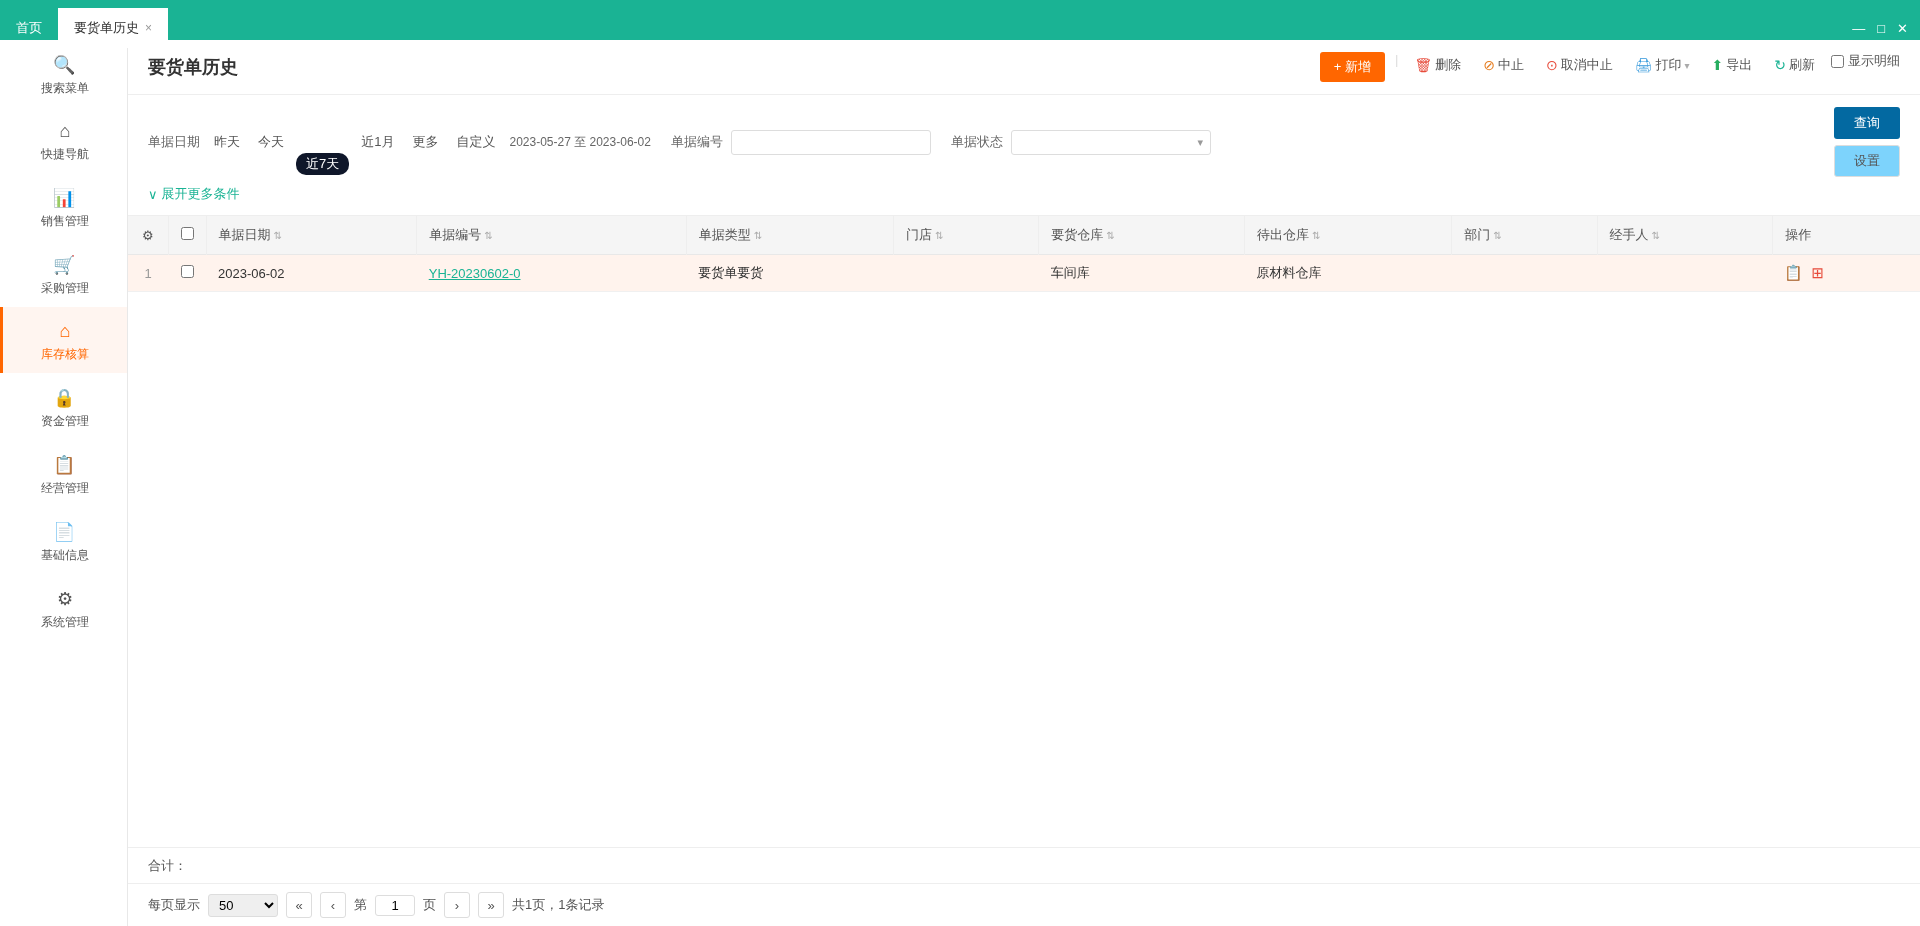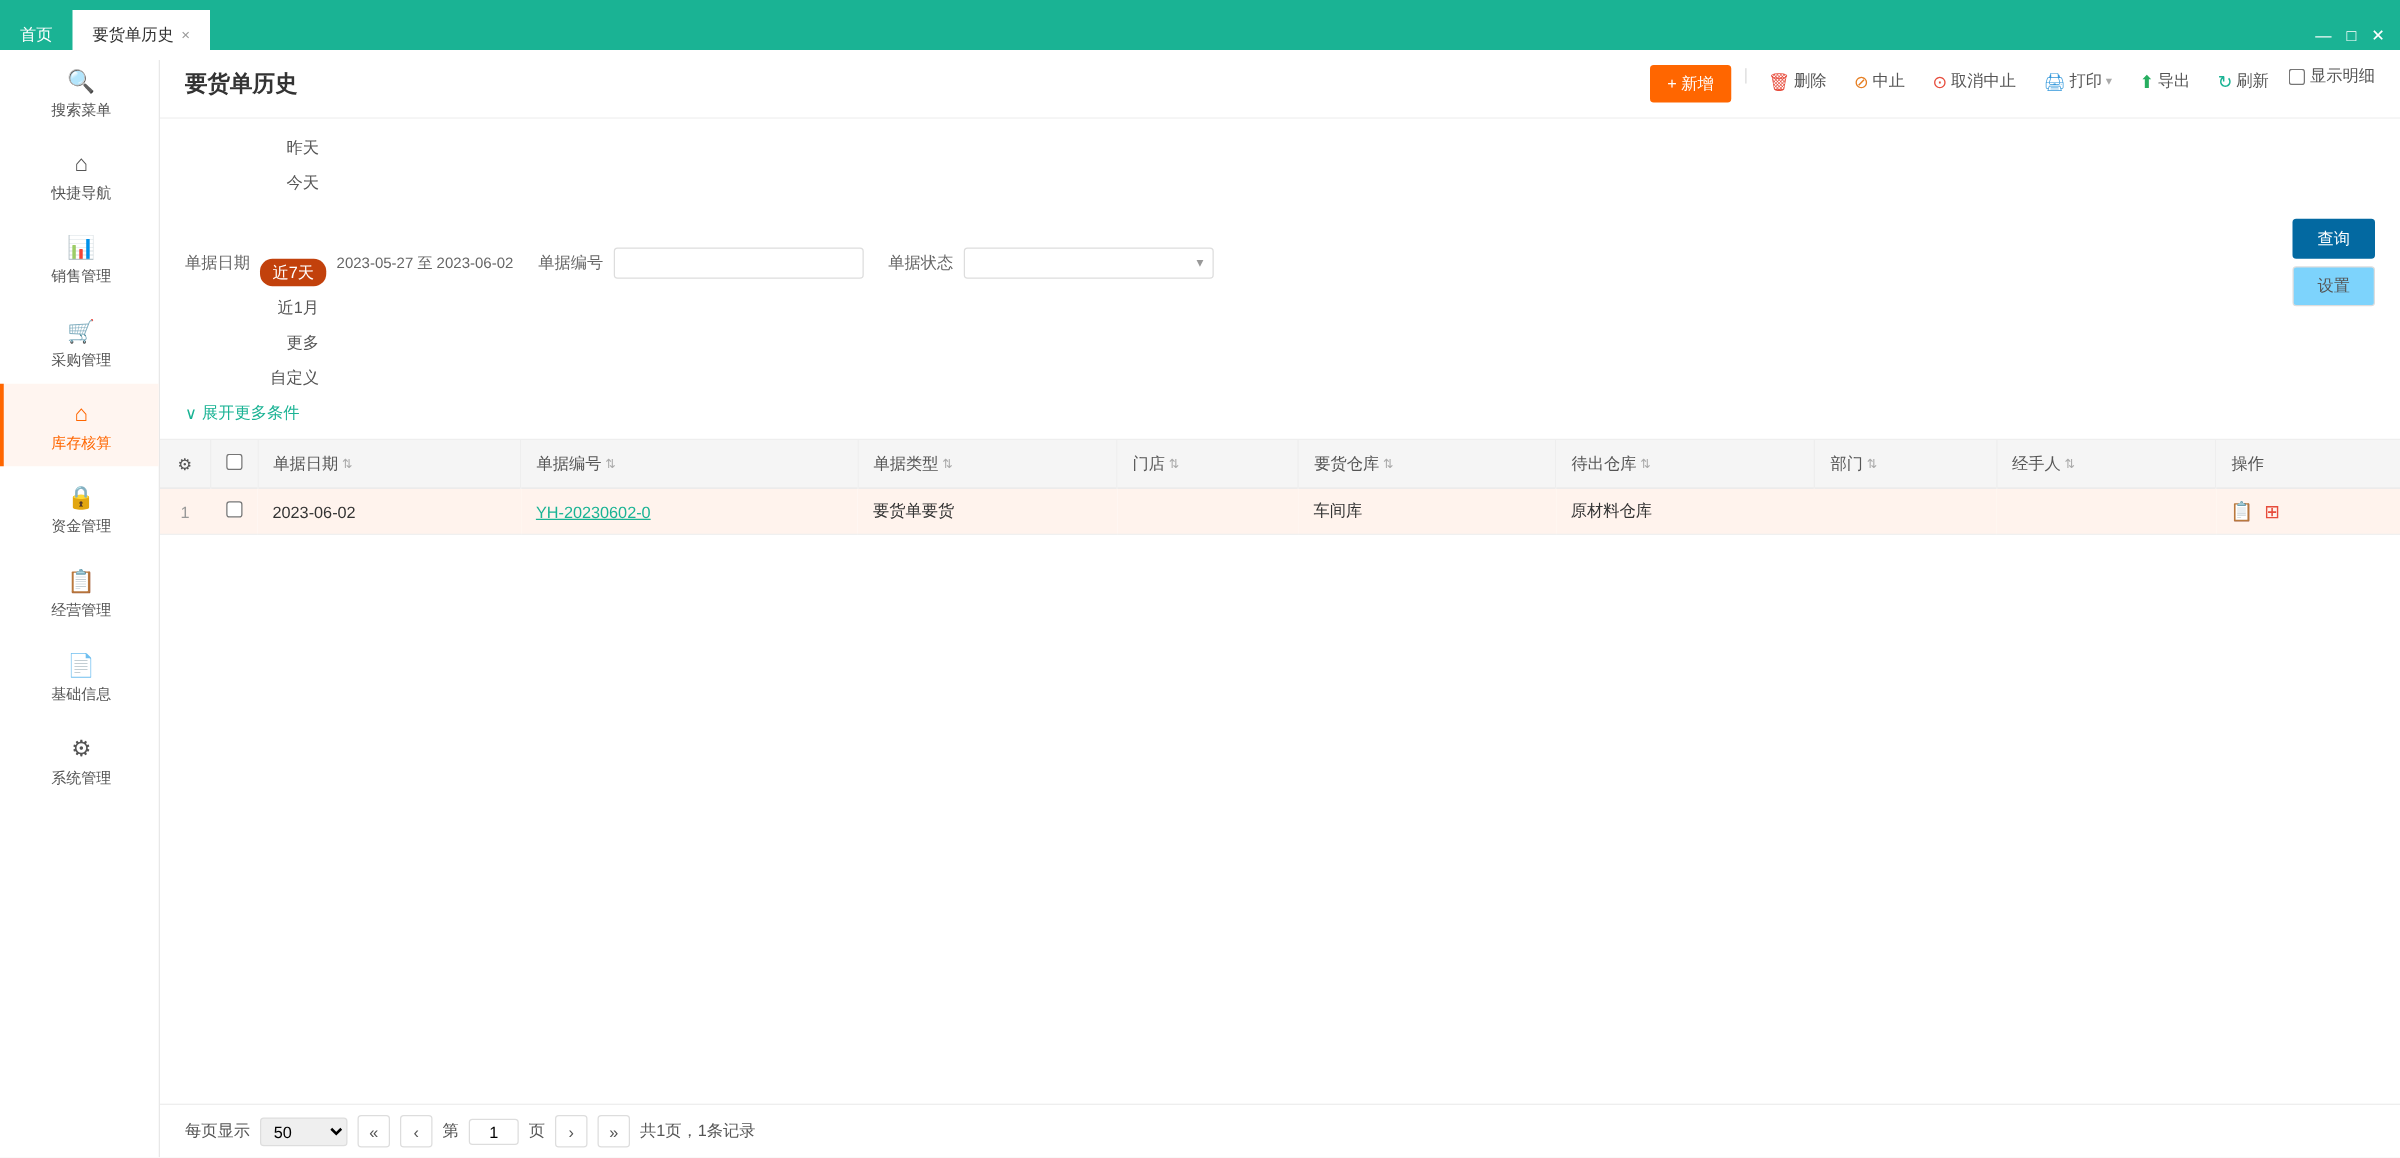--- a/index.html
+++ b/index.html
@@ -157,30 +157,30 @@
       align-items: center;
       gap: 20px;
       flex-wrap: wrap;
     }
     .filter-group {
       display: flex;
       align-items: center;
       gap: 8px;
     }
     .filter-label { color: #666; font-size: 13px; white-space: nowrap; }
-    .date-shortcuts { display: flex; gap: 6px; align-items: flex-end; flex-direction: column; }
+    .date-shortcuts { display: flex; gap: 6px; align-items: center; }
     .date-shortcut {
       padding: 2px 6px;
       cursor: pointer;
       color: #555;
       font-size: 13px;
       border-radius: 3px;
     }
     .date-shortcut.active {
-      background: #c2410c;
+      background: #0f172a;
       color: #fff;
       border-radius: 10px;
       padding: 2px 10px;
       margin-top: 44px;
     }
     .date-range { color: #666; font-size: 12px; }
     .filter-input {
       border: 1px solid #ddd;
       border-radius: 3px;
       padding: 4px 8px;
@@ -570,20 +570,23 @@
               <div class="action-icons">
                 <span class="action-icon" title="编辑">📋</span>
                 <span class="action-icon" title="删除" style="color:#e74c3c;">⊞</span>
               </div>
             </td>
           </tr>
         </tbody>
       </table>
     </div>
 
+    <div class="footer-summary bottom-bar">
+      <span>合计：</span>
+    </div>
 
     <div class="pagination bottom-bar">
       <span>每页显示</span>
       <select class="page-size-select">
         <option value="20">20</option>
         <option value="50" selected="">50</option>
         <option value="100">100</option>
         <option value="200">200</option>
       </select>
       <div class="page-btn">

